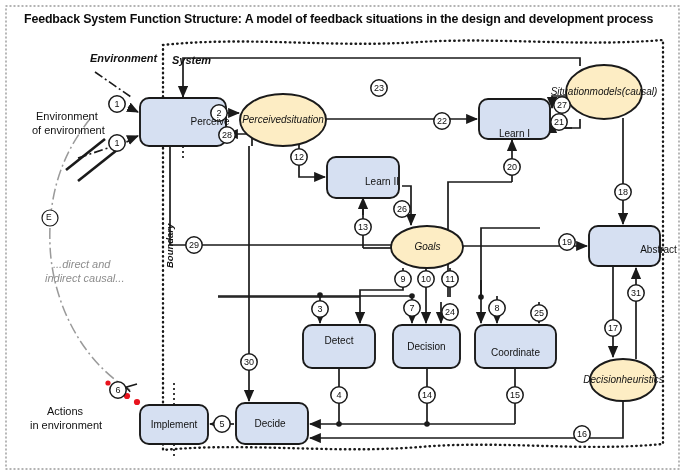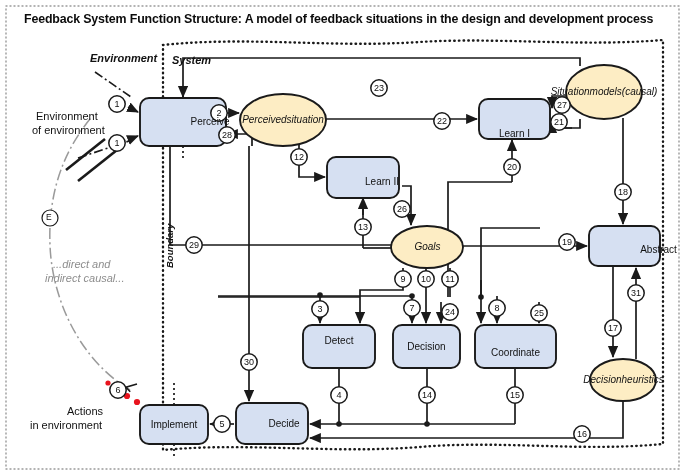--- a/index.html
+++ b/index.html
@@ -300,21 +300,21 @@
 
   <div class="ttl">Feedback System Function Structure: A model of feedback situations in the design and development process</div>
 
   <div class="lbl it" style="left:90px;top:52px;">Environment</div>
   <div class="lbl it" style="left:172px;top:54px;">System</div>
   <div class="bnd" style="left:164px;top:268px;">Boundary</div>
 
   <div class="lbl" style="left:36px;top:110px;">Environment</div>
   <div class="lbl" style="left:32px;top:124px;">of environment</div>
 
-  <div class="lbl" style="left:47px;top:405px;margin-left:20px;">Actions</div>
+  <div class="lbl" style="left:47px;top:405px;">Actions</div>
   <div class="lbl" style="left:30px;top:419px;">in environment</div>
 
   <div class="lbl grey" style="left:53px;top:258px;">...direct and</div>
   <div class="lbl grey" style="left:45px;top:272px;">indirect causal...</div>
 
   <div class="lbl" style="left:46px;top:212px;font-size:8.5px;">E</div>
 
   <div id="nodetexts">
       <div class="nodetext" style="left: 140px; top: 98px; width: 86px; height: 48px; margin-left: 27px;">
         <span>Perceive</span>
@@ -353,17 +353,17 @@
         <span>Coordinate</span>
       </div>
       <div class="nodetext oval" style="left: 591px; top: 359px; width: 65px; height: 42px;">
         <span>Decision</span>
         <br>
         <span>heuristics</span>
       </div>
       <div class="nodetext" style="left: 140px; top: 405px; width: 68px; height: 39px;">
         <span>Implement</span>
       </div>
-      <div class="nodetext" style="left: 248px; top: 403px; width: 72px; height: 41px;">
+      <div class="nodetext" style="left: 234px; top: 403px; width: 72px; height: 41px;">
         <span>Decide</span>
       </div>
     </div>
 </div>
 
 </body></html>

